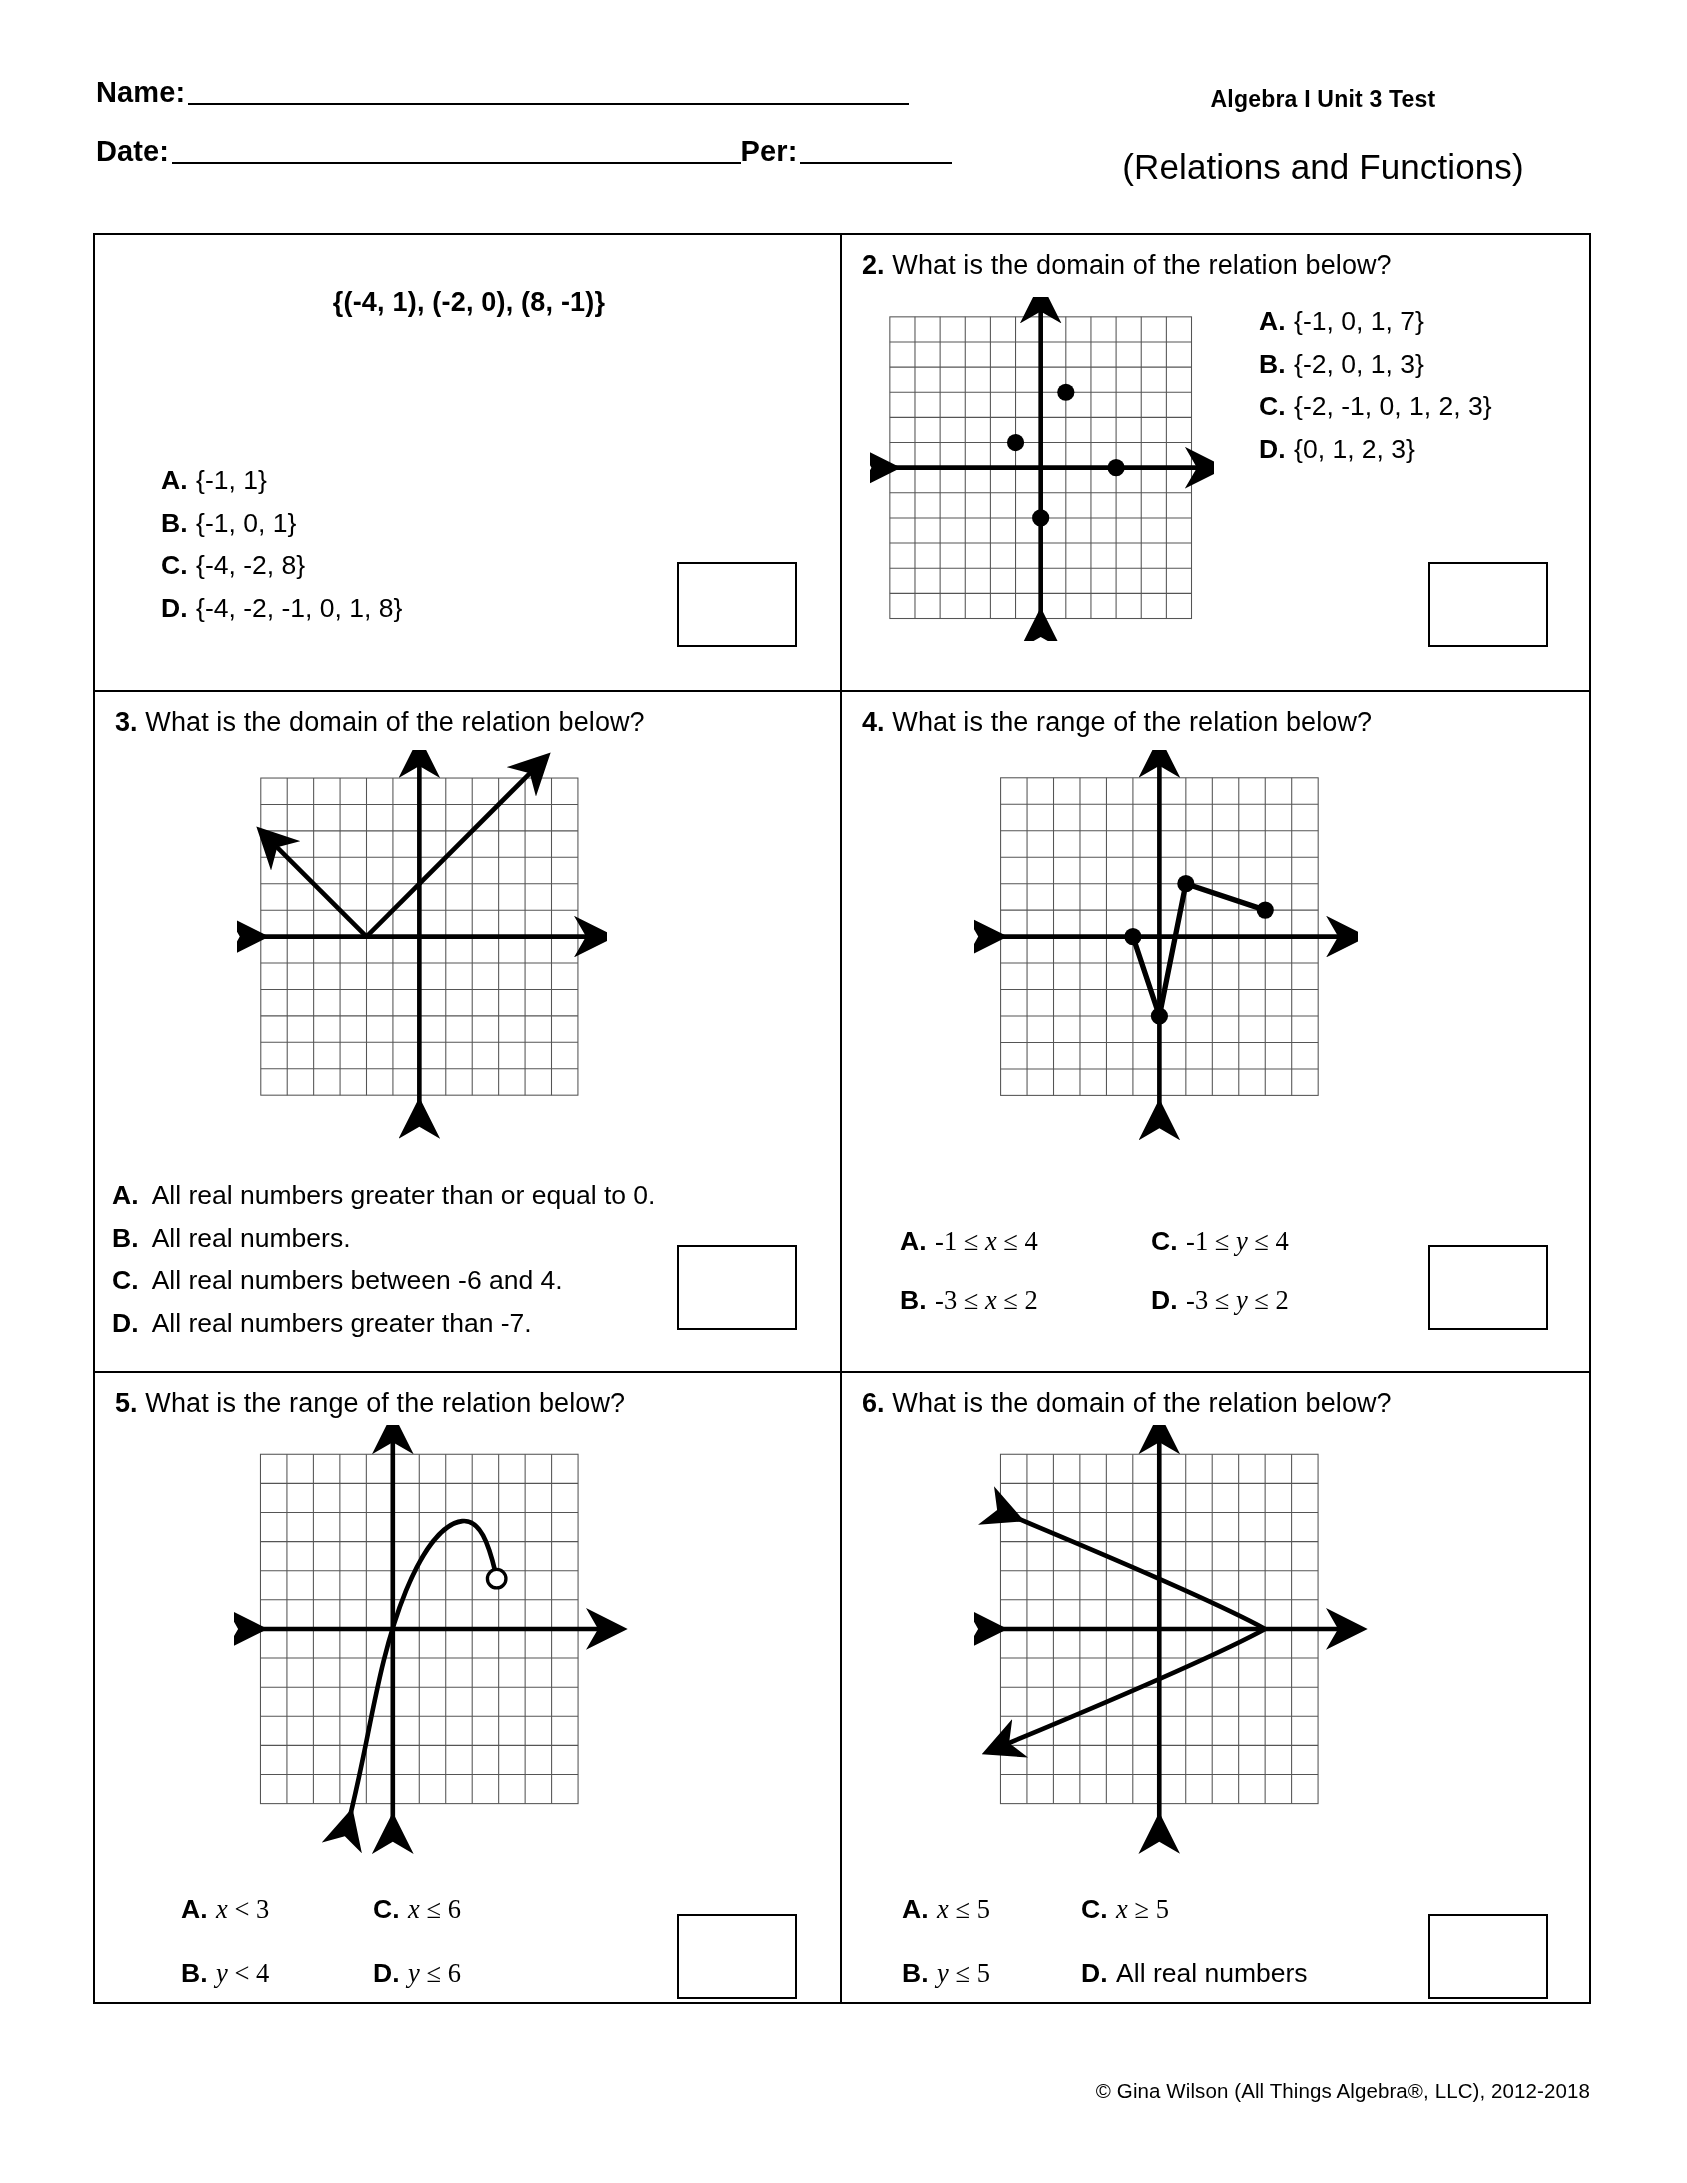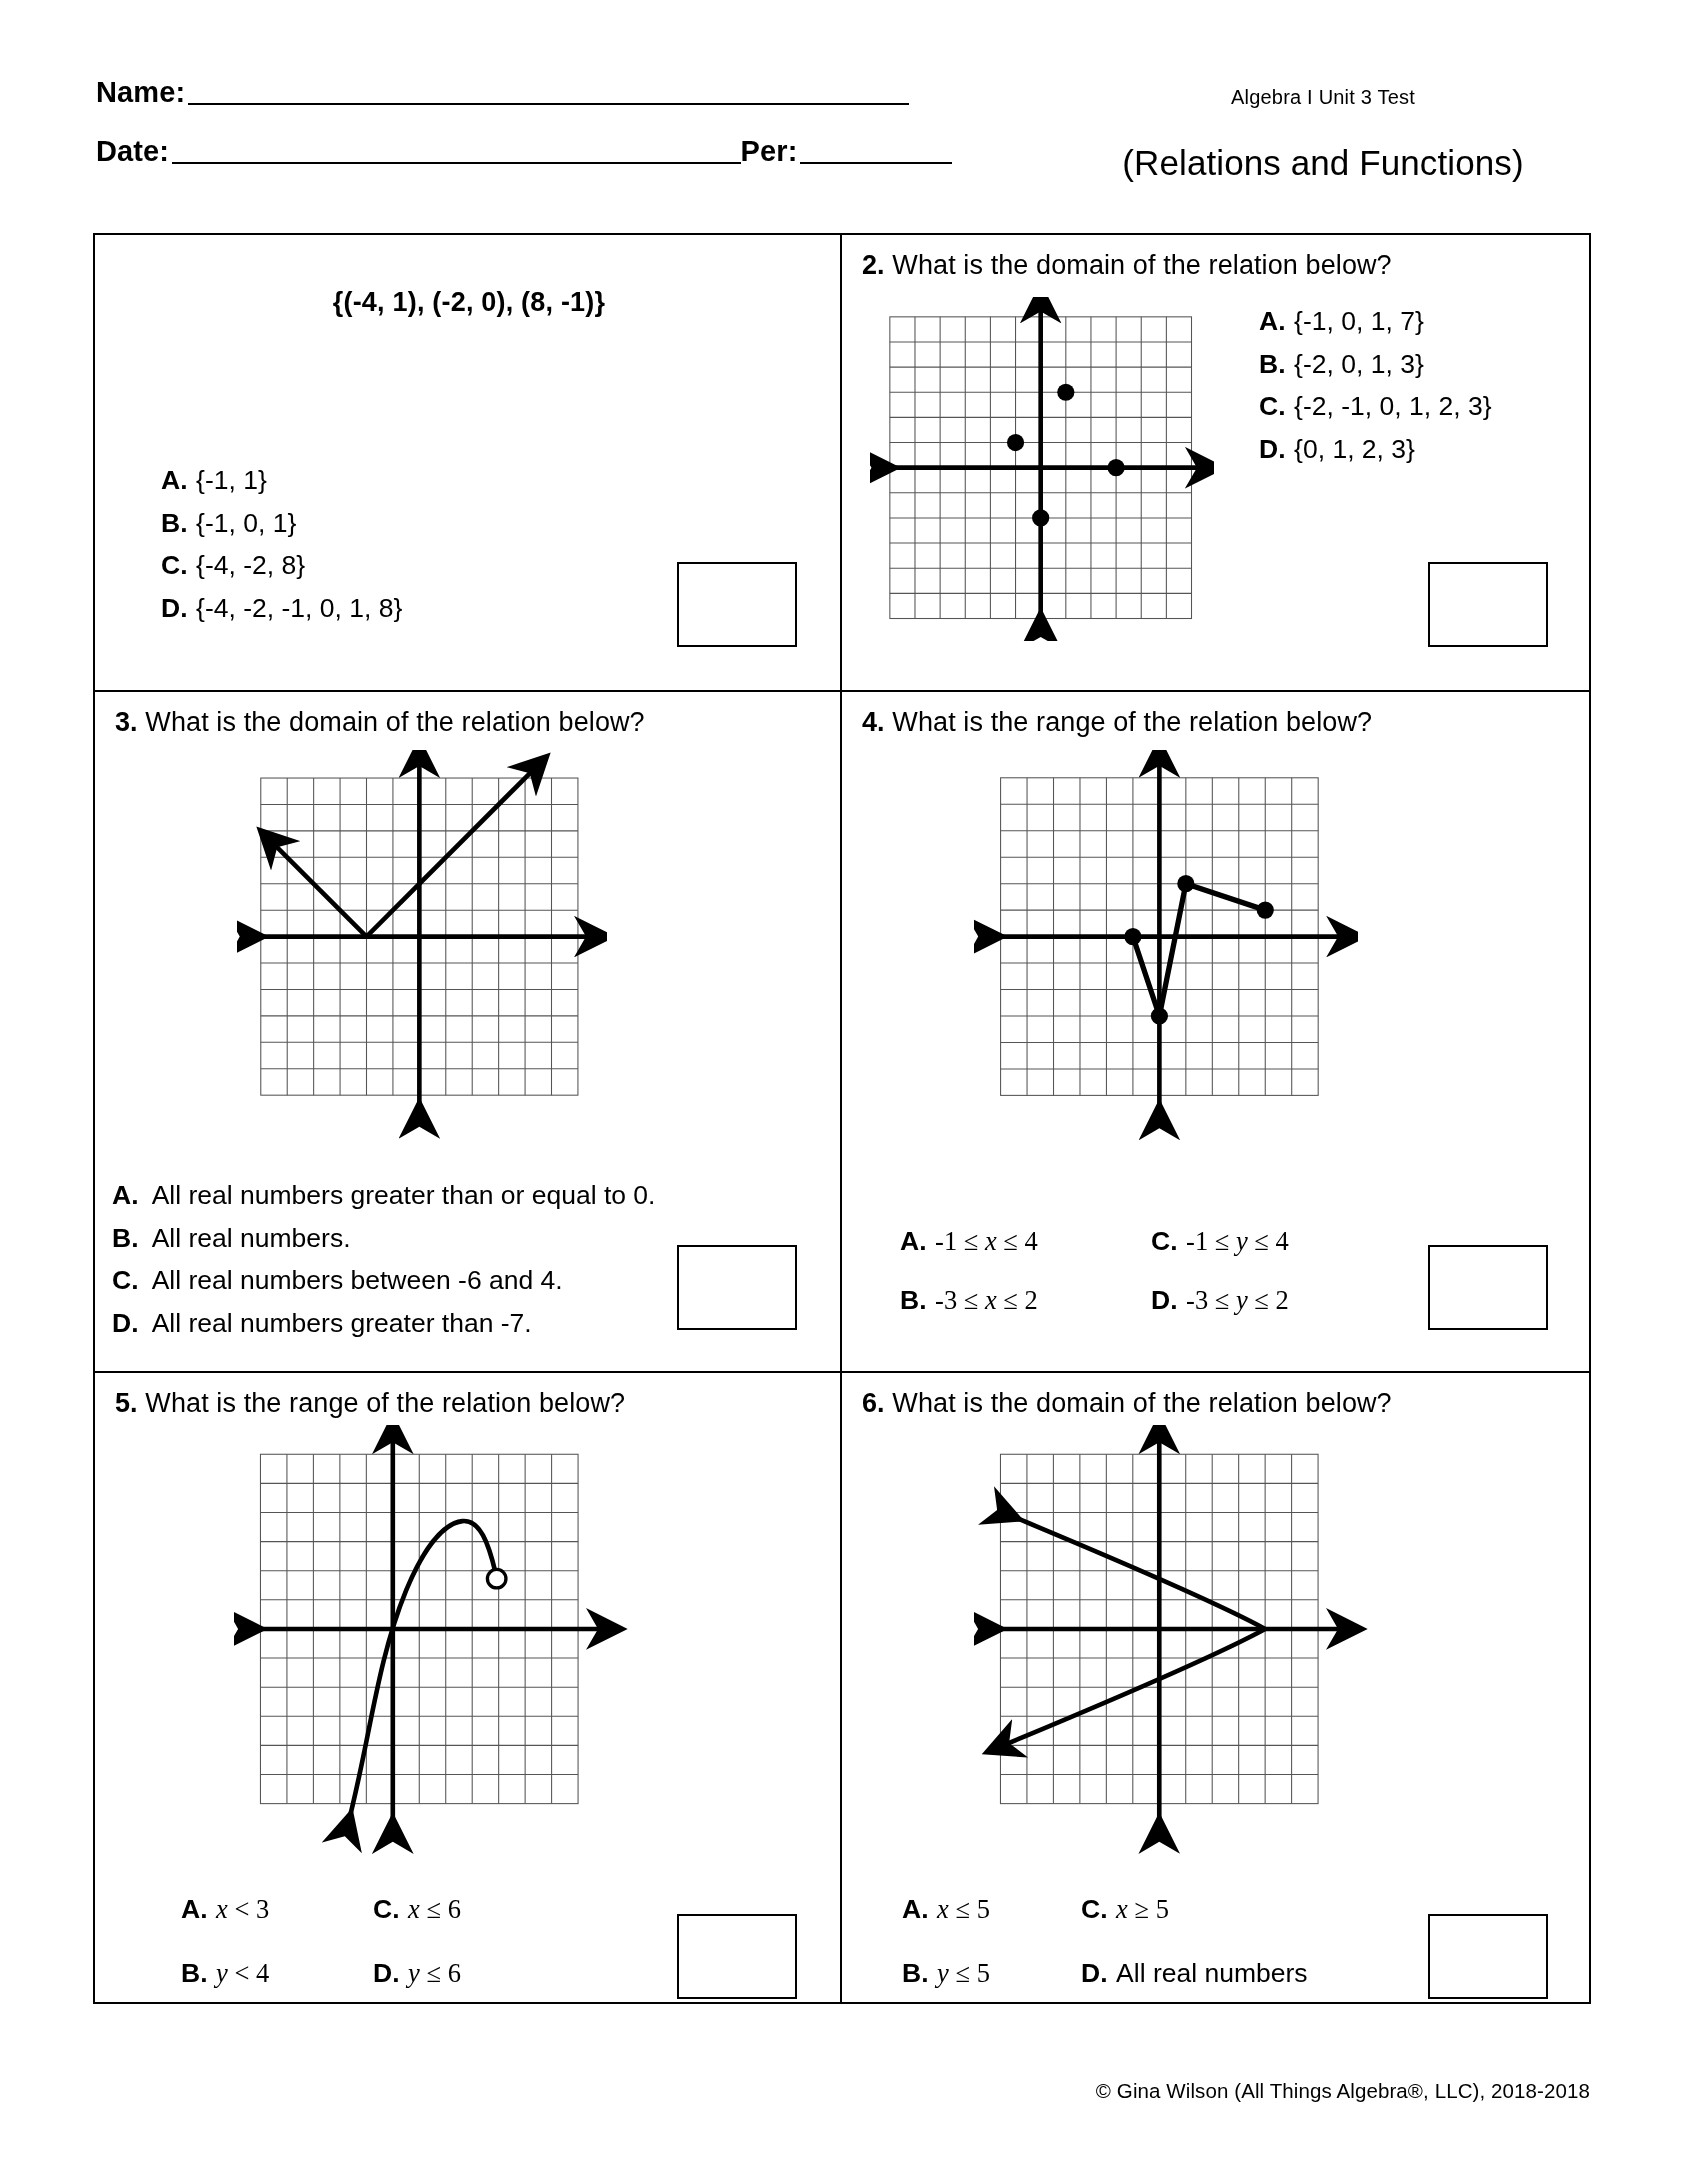--- a/index.html
+++ b/index.html
@@ -11,21 +11,21 @@
   .header{position:absolute;left:0;top:0;width:1687px;height:218px;}
   .hdr-left{position:absolute;left:96px;top:76px;width:860px;}
   .hdr-row{display:flex;align-items:flex-end;font-size:29px;font-weight:bold;letter-spacing:0.1px;}
   .hdr-row .lbl{white-space:nowrap;}
   .rule{border-bottom:2.6px solid #000;flex:1;margin-left:2.6px;position:relative;top:-4px;}
   .rule.w-name{flex:0 0 721px;}
   .rule.w-date{flex:0 0 569px;}
   .rule.w-per{flex:0 0 152px;}
   .hdr-row.second{margin-top:26px;}
   .hdr-right{position:absolute;left:1032px;top:86px;width:582px;text-align:center;}
-  .hdr-title{font-size:20px;font-weight:normal;letter-spacing:0.2px;}
+  .hdr-title{font-size:23px;font-weight:bold;letter-spacing:0.2px;}
   .hdr-sub{font-size:35px;margin-top:34px;letter-spacing:0.1px;}
 
   
   .qtable{position:absolute;left:93px;top:233px;width:1498px;
           border:2.6px solid #000;box-sizing:border-box;display:flex;flex-wrap:wrap;}
   .cell{box-sizing:border-box;width:50%;position:relative;padding:14.6px 17px 12px 20px;}
   .cell.left{border-right:2px solid #000;}
   .row-b{border-bottom:2px solid #000;}
   .h-r1{height:457px;}
   .h-r2{height:681px;}
@@ -372,15 +372,15 @@
               <span class="val">All real numbers</span>
             </div>
           </div>
         </div>
       </div>
       <div class="answerbox" style="left:586px;top:541px;width:116px;height:81px;"></div>
     </div>
 
   </div>
 
-  <div class="footer">© Gina Wilson (All Things Algebra®, LLC), 2018-2018</div>
+  <div class="footer">© Gina Wilson (All Things Algebra®, LLC), 2012-2018</div>
 </div>
 
 
 </body></html>

